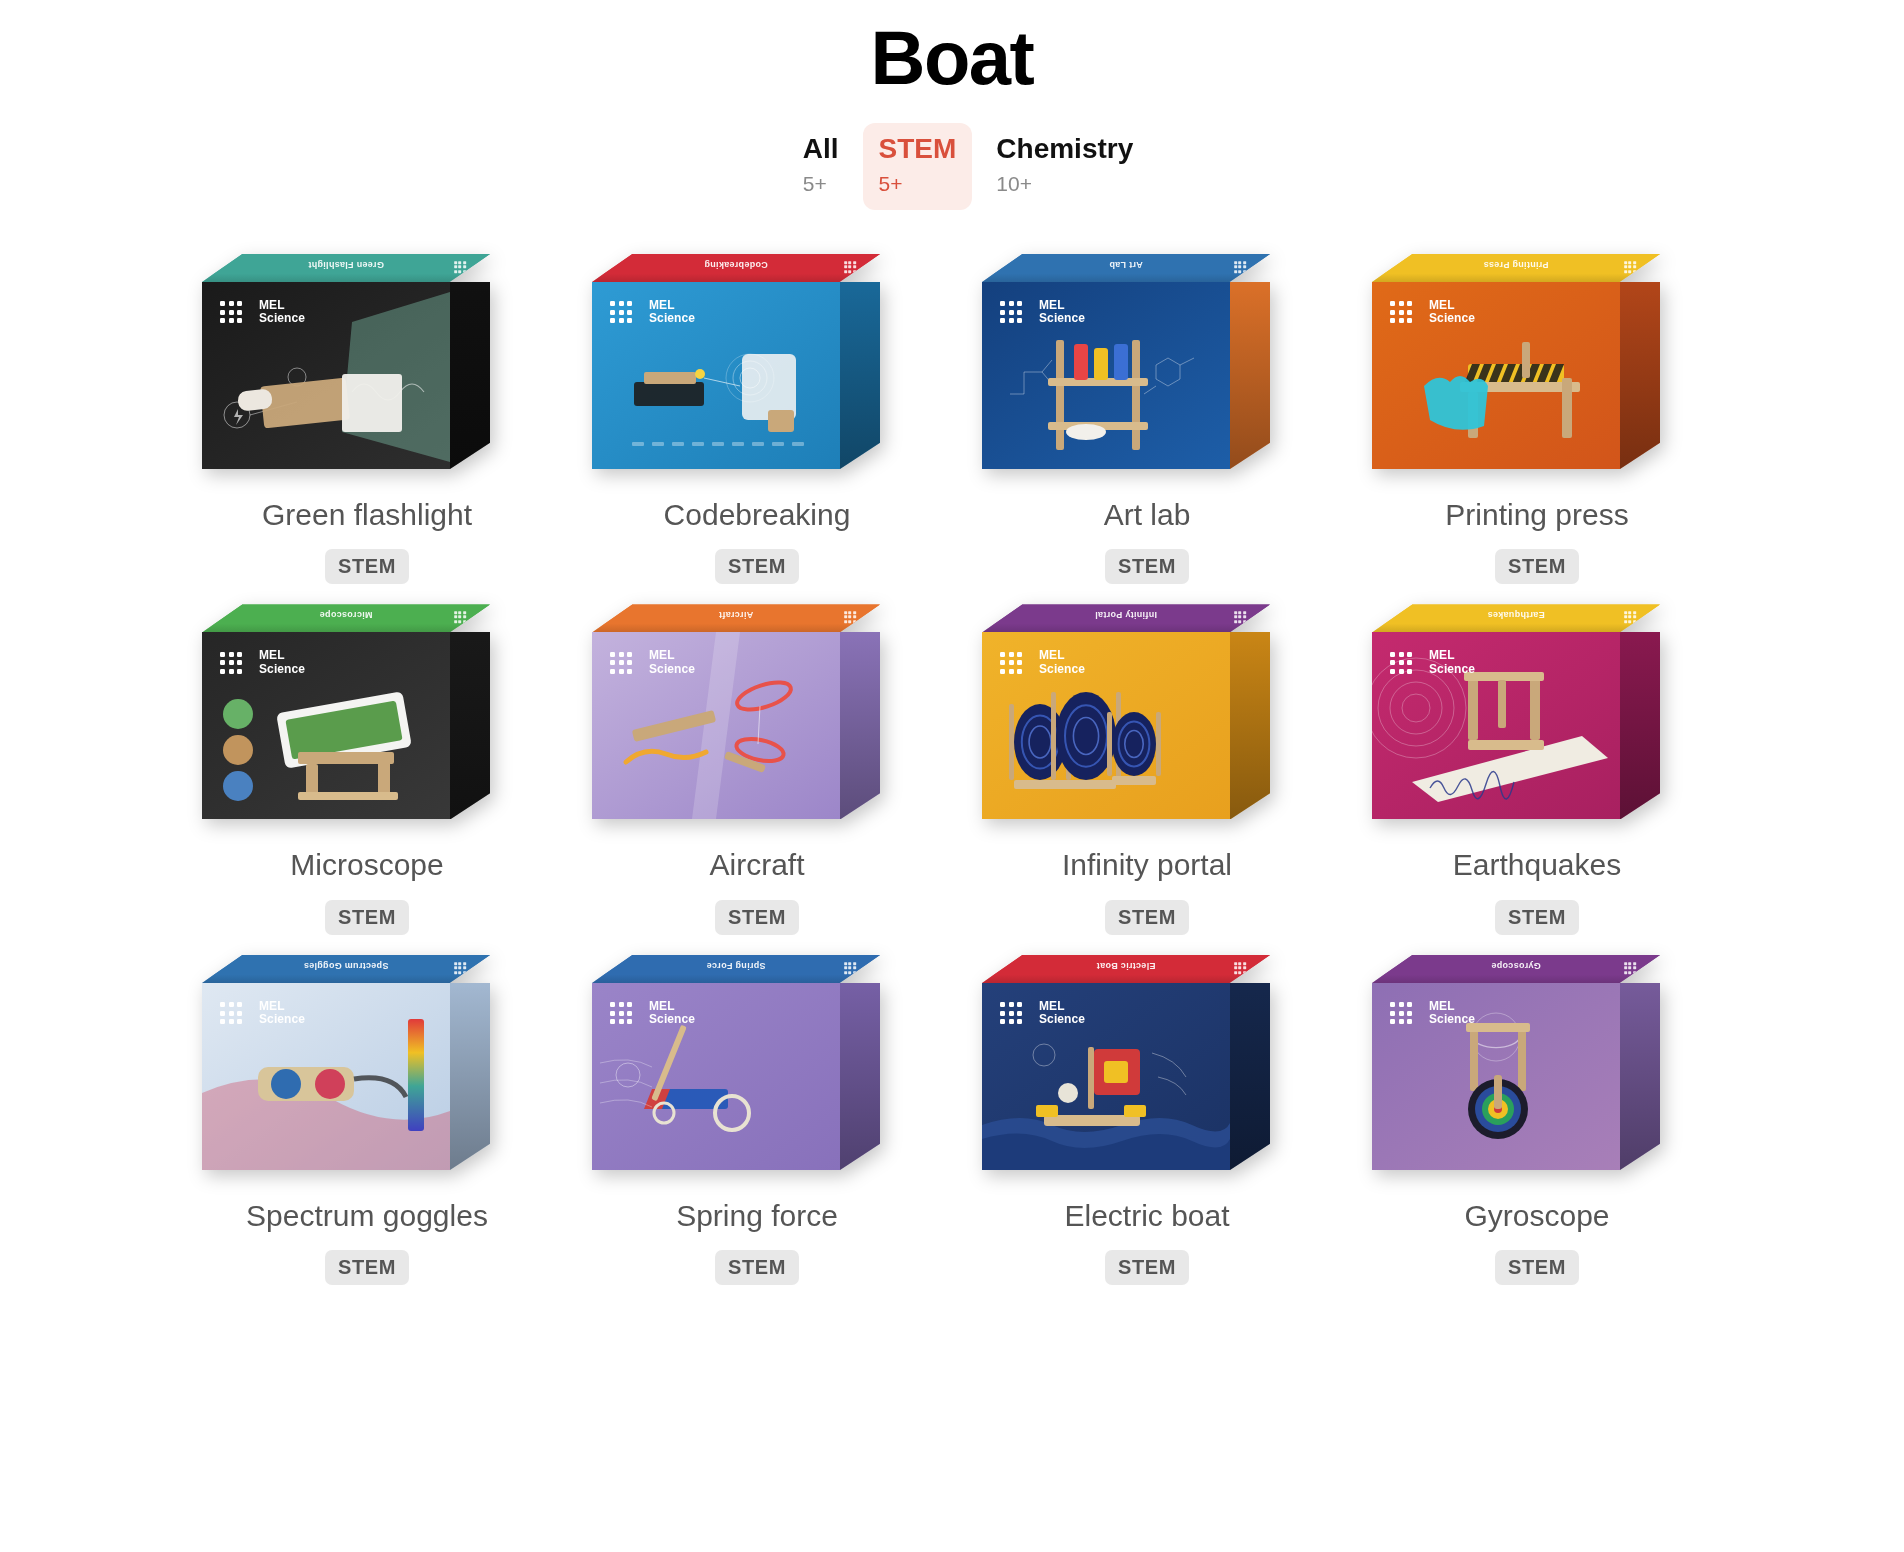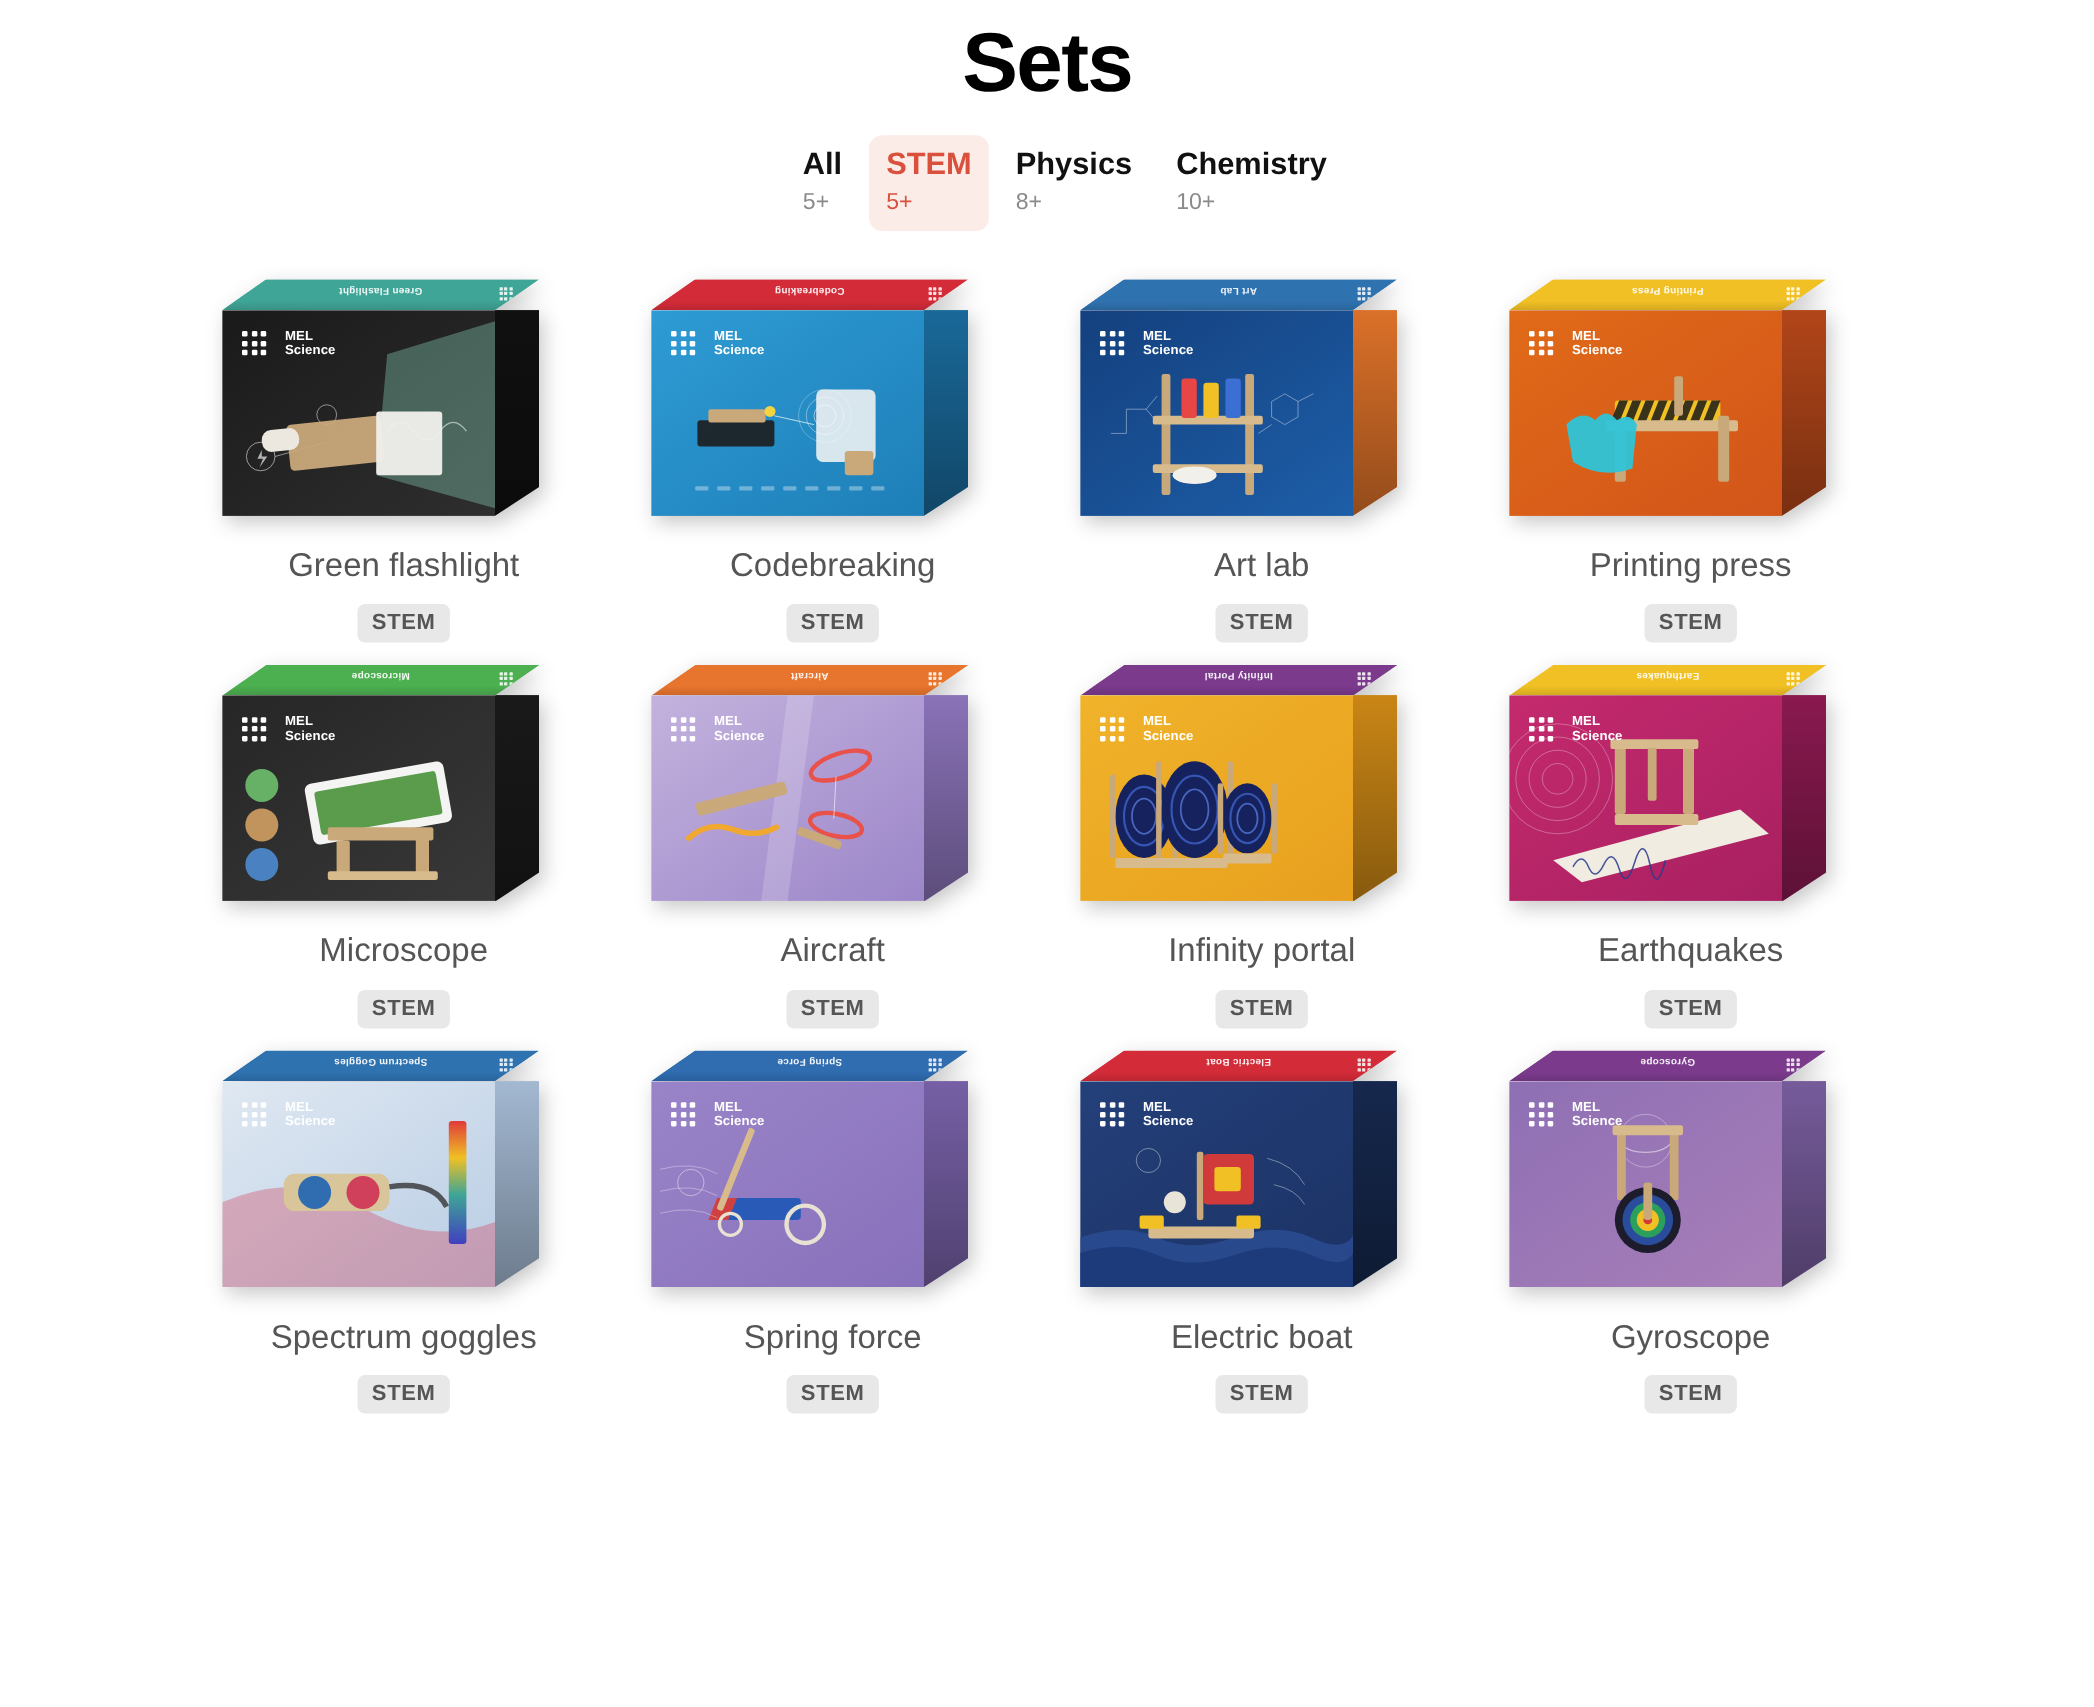--- a/index.html
+++ b/index.html
@@ -224,34 +224,30 @@
     border-radius: 7px;
     padding: 7px 13px 8px 13px;
     line-height: 1;
   }
 </style>
 </head>
 <body>
 
 <div class="page">
 
-  <h1 class="page-title">Sets</h1>
+  <h1 class="page-title">Boat</h1>
 
   <div class="tabs" id="tabs">
       <div class="tab">
         <span class="tab-label">All</span>
         <span class="tab-age">5+</span>
       </div>
       <div class="tab selected">
         <span class="tab-label">STEM</span>
         <span class="tab-age">5+</span>
-      </div>
-      <div class="tab">
-        <span class="tab-label">Physics</span>
-        <span class="tab-age">8+</span>
       </div>
       <div class="tab">
         <span class="tab-label">Chemistry</span>
         <span class="tab-age">10+</span>
       </div>
     </div>
 
   <div class="grid" id="grid">
   <div class="card">
     <div class="box-wrap">

